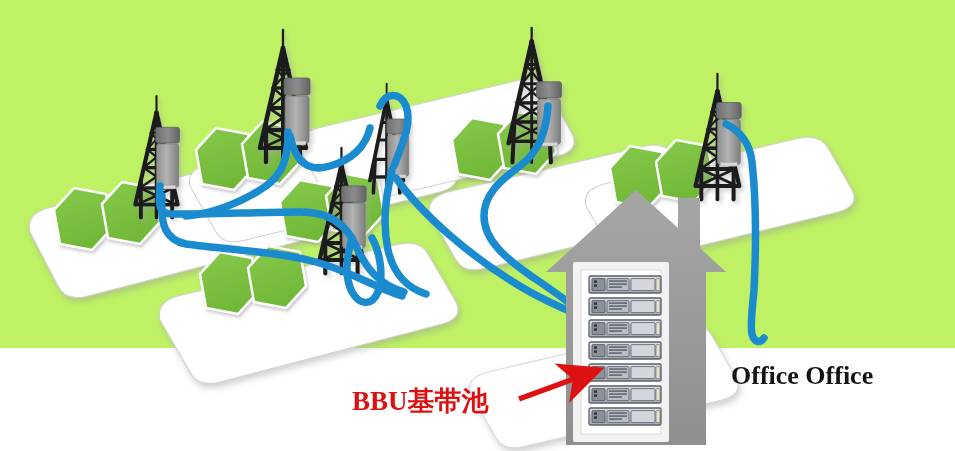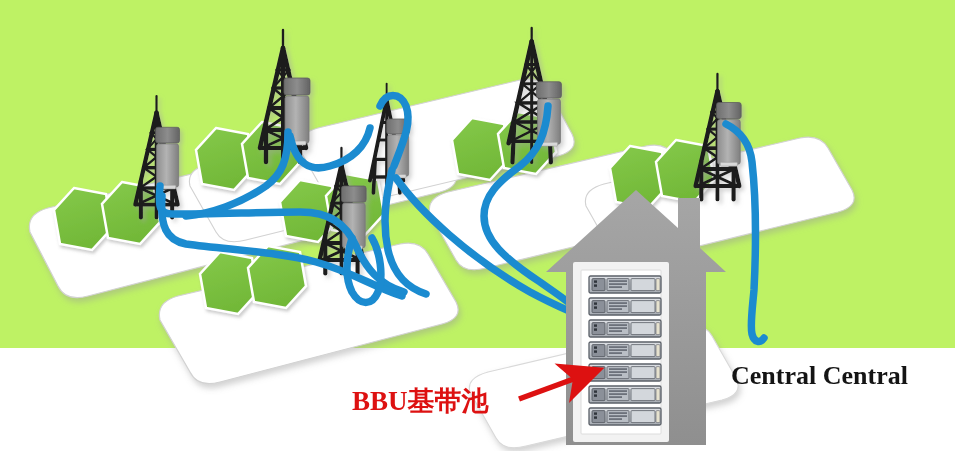--- a/index.html
+++ b/index.html
@@ -231,15 +231,15 @@
         <use href="#serverUnit" x="589" y="364"></use>
         <use href="#serverUnit" x="589" y="386"></use>
         <use href="#serverUnit" x="589" y="408"></use>
       </g>
     </g>
 
     <path d="M 519 399 L 579 377" stroke="#dd1111" stroke-width="5.4" fill="none" stroke-linecap="butt" marker-end="url(#redArrowHead)"></path>
   </svg>
 
   <div class="lbl" id="bbu-label">BBU基带池</div>
-  <div class="lbl" id="co-en">Central Central</div>
+  <div class="lbl" id="co-en">Office Office</div>
 
 </div>
 
 </body></html>

